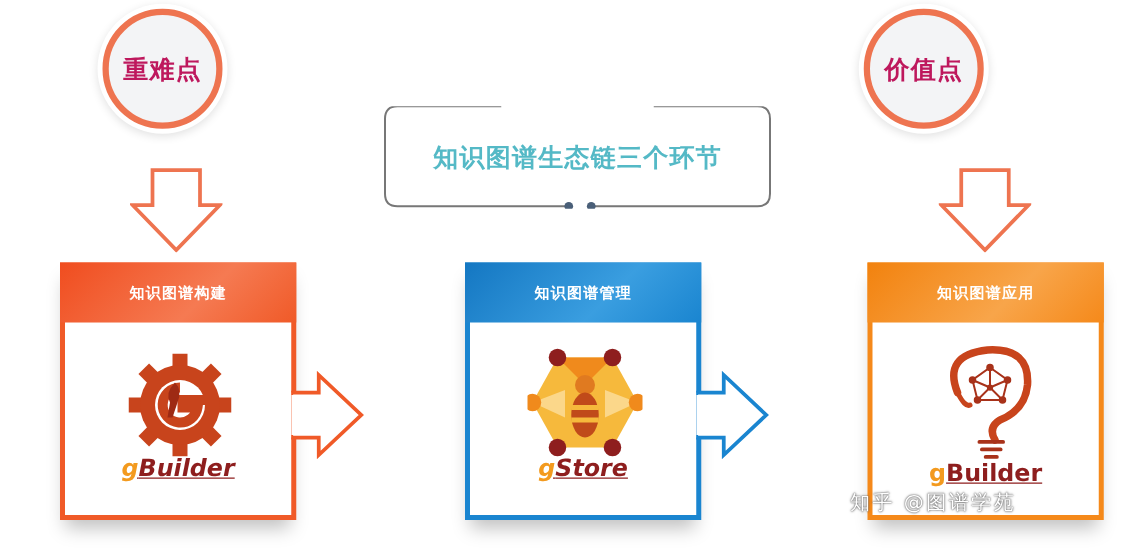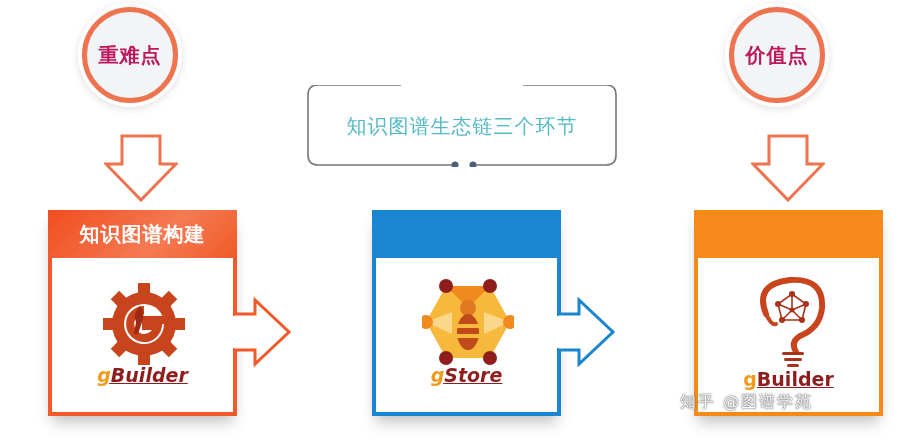--- a/index.html
+++ b/index.html
@@ -22,32 +22,32 @@
 
   
   .title-box {
     position:absolute; left:306px; top:85px; width:312px; height:82px;
     box-sizing:border-box;
   }
   .title-box svg { position:absolute; left:0; top:0; }
   .title-box .txt {
     position:absolute; left:0; top:0; width:100%; height:100%;
     display:flex; align-items:center; justify-content:center;
-    font-size:20px; font-weight:normal; color:#54b9c6; letter-spacing:1px;
+    font-size:20px; font-weight:bold; color:#54b9c6; letter-spacing:1px;
   }
 
   
   .card {
     position:absolute; top:210px; width:189px; height:206px;
     box-sizing:border-box; background:#fff;
     box-shadow: 0 10px 14px -4px rgba(0,0,0,0.25);
   }
   .card .hdr {
     height:48px; display:flex; align-items:center; justify-content:center;
-    color:#fff; font-size:20px; font-weight:bold; letter-spacing:1px;
+    color:#fff; font-size:12px; font-weight:bold; letter-spacing:1px;
   }
   .card .body {
     position:absolute; left:4px; right:4px; top:48px; bottom:4px; background:#fff;
   }
   .logo-name {
     position:absolute; left:0; right:0; text-align:center;
     font-size:19px; font-weight:bold; font-style:italic; color:#8e1e1e;
     font-family:"DejaVu Sans", sans-serif;
     text-decoration:underline;
   }
@@ -58,21 +58,21 @@
     text-shadow: 0 0 2px #555, 0 0 1px #555; letter-spacing:2px;
   }
 </style>
 </head>
 <body>
 
 <div class="circle" style="left:82px; top:7px;">
   <span>重难点</span>
 </div>
 
-<div class="circle" style="left:729px; top:7px;">
+<div class="circle" style="left:691px; top:7px;">
   <span>价值点</span>
 </div>
 
 <svg class="abs" style="left:104px; top:134px;" width="74" height="68" viewBox="0 0 74 68">
   <polygon points="18,2 56,2 56,30 72,30 37,66 2,30 18,30" fill="#fff" stroke="#ee7450" stroke-width="3" stroke-linejoin="miter"></polygon>
 </svg>
 <svg class="abs" style="left:751px; top:134px;" width="74" height="68" viewBox="0 0 74 68">
   <polygon points="18,2 56,2 56,30 72,30 37,66 2,30 18,30" fill="#fff" stroke="#ee7450" stroke-width="3" stroke-linejoin="miter"></polygon>
 </svg>
 
@@ -112,20 +112,21 @@
     </div>
   </div>
 </div>
 
 <svg class="abs" style="left:233px; top:296px;" width="60" height="72" viewBox="0 0 60 72">
   <polygon points="0,18 22,18 22,4 56,36 22,68 22,54 0,54" fill="#fff" stroke="#f05a28" stroke-width="3"></polygon>
   <rect x="0" y="20" width="6" height="32" fill="#fff"></rect>
 </svg>
 
 <div class="card" style="left:372px; background:#1a85d0;">
+  <div class="hdr" style="background:linear-gradient(135deg,#1477c2 0%,#3a9ee0 60%,#1a85d0 100%);">知识图谱管理</div>
   <div class="body">
     <svg class="abs" style="left:46px; top:20px;" width="92" height="90" viewBox="0 0 92 90">
       <polygon points="24,8 68,8 88,44 68,80 24,80 4,44" fill="#f6b93c"></polygon>
       <polygon points="24,8 68,8 46,30" fill="#f08a1c"></polygon>
       <polygon points="4,44 30,34 30,56" fill="#fbd78a"></polygon>
       <polygon points="88,44 62,34 62,56" fill="#fbd78a"></polygon>
       <circle cx="24" cy="8" r="7" fill="#8e1e1e"></circle>
       <circle cx="68" cy="8" r="7" fill="#8e1e1e"></circle>
       <circle cx="24" cy="80" r="7" fill="#8e1e1e"></circle>
       <circle cx="68" cy="80" r="7" fill="#8e1e1e"></circle>
@@ -141,20 +142,21 @@
     </div>
   </div>
 </div>
 
 <svg class="abs" style="left:557px; top:296px;" width="60" height="72" viewBox="0 0 60 72">
   <polygon points="0,18 22,18 22,4 56,36 22,68 22,54 0,54" fill="#fff" stroke="#1a85d0" stroke-width="3"></polygon>
   <rect x="0" y="20" width="6" height="32" fill="#fff"></rect>
 </svg>
 
 <div class="card" style="left:694px; background:#f5891a;">
+  <div class="hdr" style="background:linear-gradient(135deg,#f2820e 0%,#f8a54a 60%,#f5891a 100%);">知识图谱应用</div>
   <div class="body">
     <svg class="abs" style="left:54px; top:16px;" width="78" height="98" viewBox="0 0 78 98">
       <path d="M14,40 Q2,10 38,6 Q72,4 70,34 Q68,54 48,62 Q38,68 44,78" fill="none" stroke="#c8441c" stroke-width="6" stroke-linecap="round"></path>
       <path d="M14,40 Q20,52 24,50" fill="none" stroke="#c8441c" stroke-width="4" stroke-linecap="round"></path>
       <g stroke="#a8321a" stroke-width="1.6" fill="none">
         <polygon points="40,20 54,30 50,46 30,46 26,30"></polygon>
         <line x1="40" y1="20" x2="40" y2="36"></line>
         <line x1="26" y1="30" x2="40" y2="36"></line>
         <line x1="54" y1="30" x2="40" y2="36"></line>
         <line x1="30" y1="46" x2="40" y2="36"></line>

